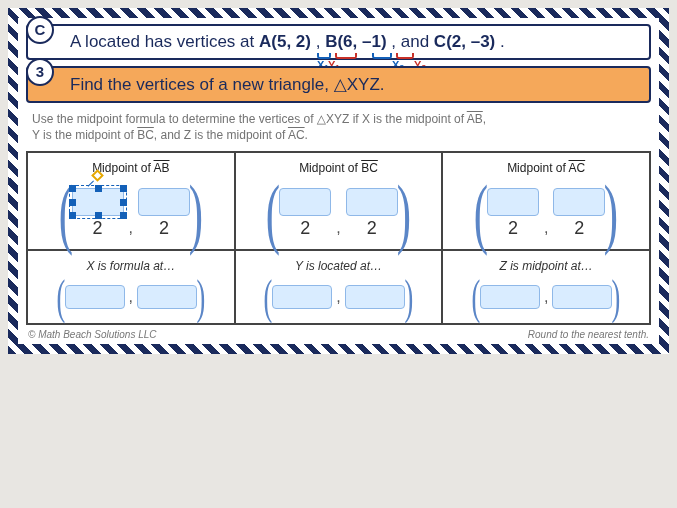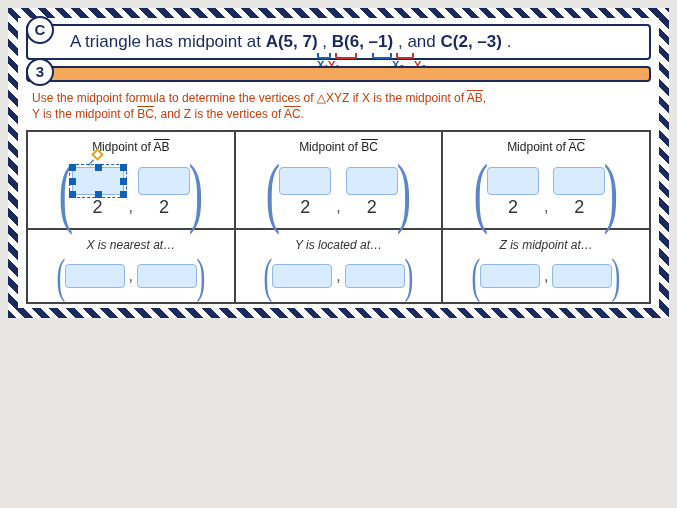--- a/index.html
+++ b/index.html
@@ -54,21 +54,21 @@
     border-left: 2px solid;
     border-right: 2px solid;
     border-top: 2px solid;
     border-radius: 3px 3px 0 0;
     transform: scaleY(-1);
   }
   .blue { color: #1360b8; border-color:#1360b8; }
   .red { color: #c83028; border-color:#c83028; }
   .hint {
     font-size: 12px;
-    color: #c2410c;
+    color: #737373;
     padding: 2px 6px 8px 6px;
     line-height: 1.35;
   }
   .over { text-decoration: overline; }
   table.grid {
     width: 100%;
     border-collapse: collapse;
   }
   table.grid td {
     border: 2px solid #444;
@@ -168,22 +168,22 @@
     background:#1360b8;
   }
 </style>
 </head>
 <body>
 
 <div class="frame">
 
   <div class="banner">
     <div class="badge">C</div>
-    <span>A triangle has midpoint at </span>
-    <b>A(5, 7)</b>
+    <span>A located has vertices at </span>
+    <b>A(5, 2)</b>
     <span>, </span>
     <b>B(6, –1)</b>
     <span>, and </span>
     <b>C(2, –3)</b>
     <span>.</span>
 
     
     <span class="bracket blue" style="left:289px; top:27px; width:14px;"></span>
     <span class="bracket red" style="left:307px; top:27px; width:22px;"></span>
     <span class="coord-annot blue" style="left:289px; top:33px;">X₁</span>
@@ -191,25 +191,26 @@
 
     
     <span class="bracket blue" style="left:344px; top:27px; width:20px;"></span>
     <span class="bracket red" style="left:368px; top:27px; width:18px;"></span>
     <span class="coord-annot blue" style="left:364px; top:33px;">X₂</span>
     <span class="coord-annot red" style="left:386px; top:33px;">Y₂</span>
   </div>
 
   <div class="banner orange">
     <div class="badge">3</div>
+    <span>Find the vertices of a new triangle, △XYZ.</span>
   </div>
 
   <div class="hint">
     <span>Use the midpoint formula to determine the vertices of △XYZ if X is the midpoint of </span><span class="over">AB</span><span>,</span><br>
-    <span>Y is the midpoint of </span><span class="over">BC</span><span>, and Z is the vertices of </span><span class="over">AC</span><span>.</span>
+    <span>Y is the midpoint of </span><span class="over">BC</span><span>, and Z is the midpoint of </span><span class="over">AC</span><span>.</span>
   </div>
 
   <table class="grid">
     <tbody>
         <tr>
       <td style="width:33.3%">
         <div class="colhead">
           <span>Midpoint of </span><span class="over">AB</span>
         </div>
         <div class="paren">
@@ -268,21 +269,21 @@
           <span class="frac">
             <span class="ibox"></span>
             <span class="denom">2</span>
           </span>
           <span class="p">)</span>
         </div>
       </td>
     </tr>
     <tr>
       <td>
-        <div class="located">X is nearest at…</div>
+        <div class="located">X is formula at…</div>
         <div class="paren small">
           <span class="p">(</span>
           <span class="ibox small"></span>
           <span class="comma mid">,</span>
           <span class="ibox small"></span>
           <span class="p">)</span>
         </div>
       </td>
       <td>
         <div class="located">Y is located at…</div>
@@ -301,13 +302,17 @@
           <span class="ibox small"></span>
           <span class="comma mid">,</span>
           <span class="ibox small"></span>
           <span class="p">)</span>
         </div>
       </td>
     </tr>
   </tbody>
     </table>
 
+  <div class="footer">
+    <span>© Math Beach Solutions LLC</span>
+    <span>Round to the nearest tenth.</span>
+  </div>
 </div>
 
 </body></html>

